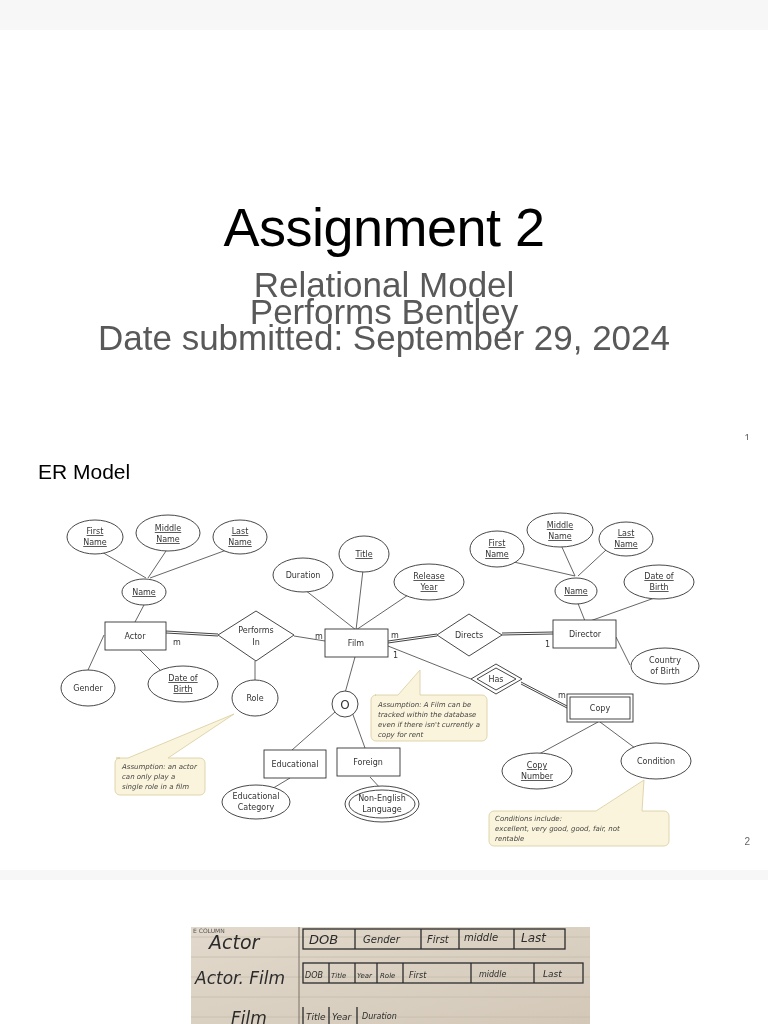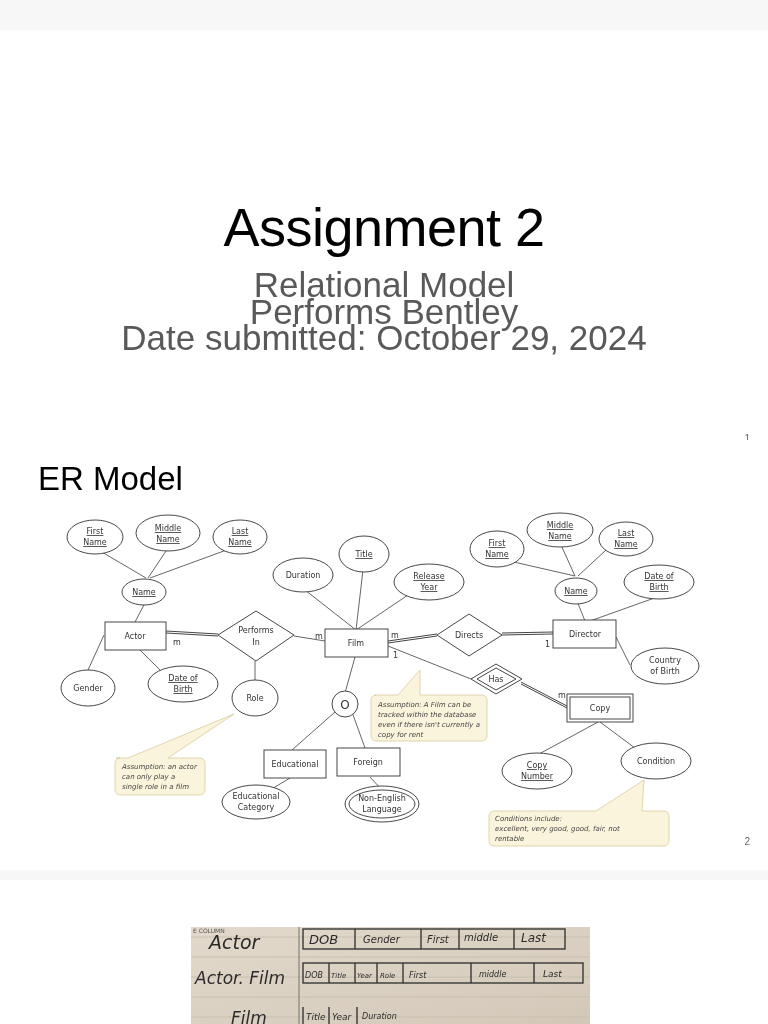--- a/index.html
+++ b/index.html
@@ -5,33 +5,33 @@
   html, body { margin:0; padding:0; }
   body { width:768px; height:1024px; background:#f7f7f7; overflow:hidden; position:relative; font-family:"Liberation Sans", sans-serif; }
   .slide { position:absolute; left:0; width:768px; background:#ffffff; }
   .slide1 { top:0; height:430px;margin-top:30px; }
   .slide2 { top:440px; height:430px; }
   .slide3 { top:880px; height:144px; }
   .title { position:absolute; left:0; width:768px; top:166px; text-align:center; font-size:54px; color:#000; letter-spacing:-0.5px; }
   .subtitle { position:absolute; left:0; width:768px; top:242px; text-align:center; color:#595959; font-size:35px; line-height:26.5px; }
   .subtitle div { white-space:nowrap; }
   .pagenum { position:absolute; right:18px; font-size:10px; color:#666; }
-  .er-title { position:absolute; left:38px; top:20px; font-size:33px; color:#000; }
+  .er-title { position:absolute; left:38px; top:20px; font-size:21px; color:#000; }
   svg text { font-family:"DejaVu Sans", sans-serif; }
   .photo { position:absolute; left:191px; top:47px; width:399px; height:97px; background:#dcd3c6; overflow:hidden; }
 </style>
 </head>
 <body>
 
 <div class="slide slide1">
   <div class="title">Assignment 2</div>
   <div class="subtitle">
     <div>Relational Model</div>
     <div>Performs Bentley</div>
-    <div>Date submitted: October 29, 2024</div>
+    <div>Date submitted: September 29, 2024</div>
   </div>
   <div class="pagenum" style="top:403px;">1</div>
 </div>
 
 <div class="slide slide2">
   <div class="er-title">ER Model</div>
   <div class="pagenum" style="top:396px;">2</div>
 
   <svg width="768" height="430" viewBox="0 440 768 430" style="position:absolute;left:0;top:0;">
     <g stroke="#555" stroke-width="0.9" fill="none">

